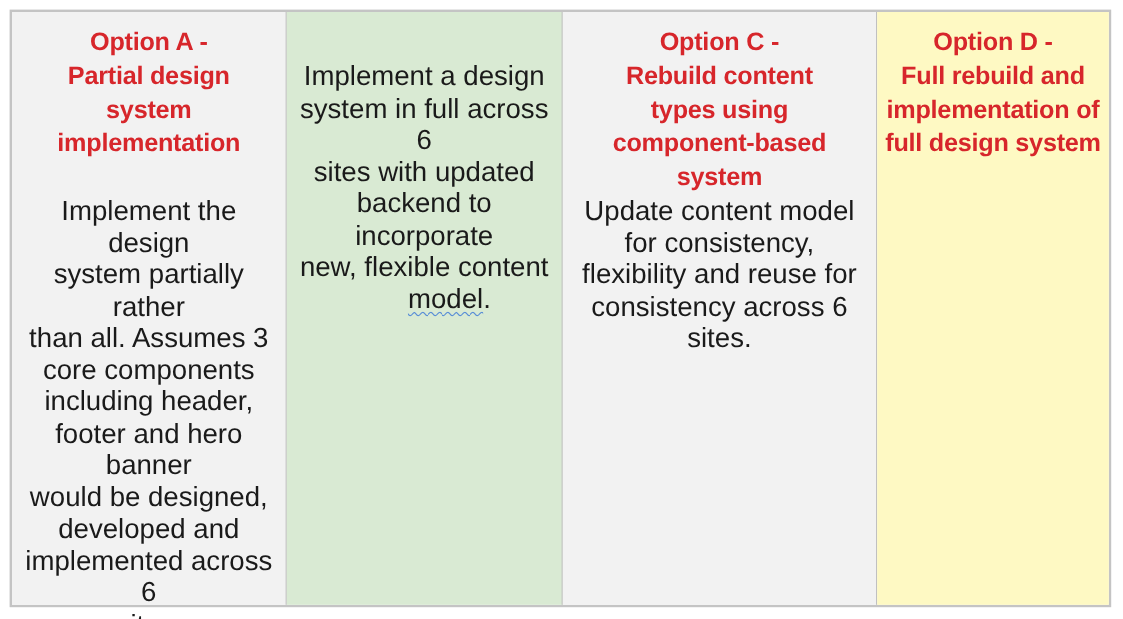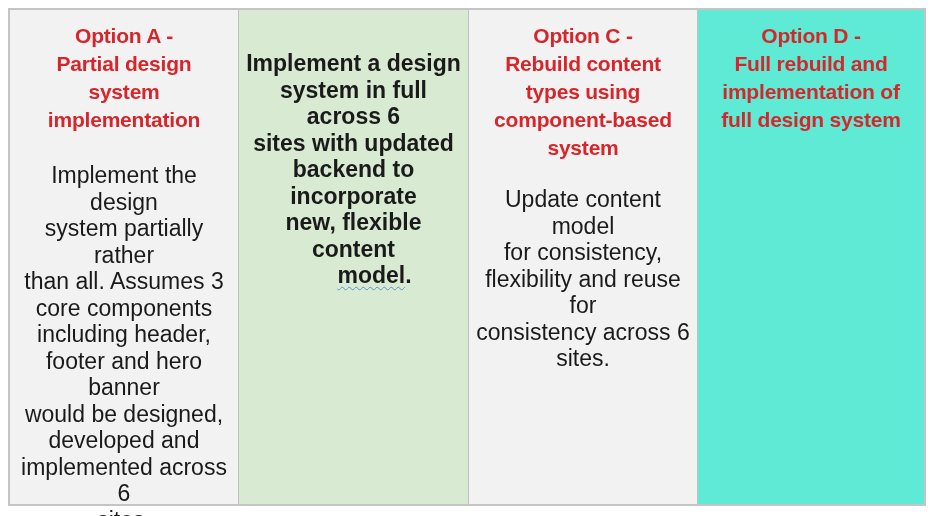--- a/index.html
+++ b/index.html
@@ -5,21 +5,21 @@
   html, body { margin:0; padding:0; background:#ffffff; }
   body { width:936px; height:516px; position:relative; overflow:hidden;
          font-family:"Liberation Sans", "DejaVu Sans", sans-serif; }
   .table { position:absolute; left:8px; top:8px; width:918px; height:498px;
            display:flex; border:2px solid #c4c4c4; box-sizing:border-box; }
   .col { box-sizing:border-box; height:100%; border-right:1.5px solid #c0c0c0;
          text-align:center; padding:12px 6px 0 6px; }
   .col:last-child { border-right:none; }
   .col.a { width:229px; }
   .col.b { width:230px; }
-  .col.c { width:229px; }
+  .col.c { width:262px; }
   .col.d { flex:1; }
   .title { color:#d7262b; font-weight:bold; font-size:21px; line-height:28px;
            white-space:pre-line; margin:0; letter-spacing:-0.2px; }
   .body { color:#1a1a1a; font-size:23px; line-height:26.5px; white-space:pre-line;
           margin:0; }
   .wavy { text-decoration: underline wavy #5b8fd6; text-decoration-thickness:1px;
           text-underline-offset:3px;margin-left:42px; }
 </style>
 </head>
 <body>
@@ -35,38 +35,38 @@
 than all.  Assumes 3
 core  components
 including header,
 footer and hero banner
 would be designed,
 developed and
 implemented across 6
 sites.</p>
   </div>
   <div class="col b" style="background:#d9ead3;">
-    <p class="body" style="margin-top:28px;font-weight:bold;"><span>Implement a design
+    <p class="body" style="margin-top:28px;"><span>Implement a design
 system in full across 6
 sites with updated
 backend to incorporate
 new, flexible content
 </span><span class="wavy">model</span><span>.</span></p>
   </div>
   <div class="col c" style="background:#f2f2f2;">
     <p class="title">Option C -
 Rebuild content
 types using
 component-based
 system</p>
-    <p class="body" style="margin-top:24px;">Update content model
+    <p class="body" style="">Update content model
 for consistency,
 flexibility and reuse for
 consistency across 6
 sites.</p>
   </div>
-  <div class="col d" style="background:#5eead4;">
+  <div class="col d" style="background:#fef9c3;">
     <p class="title">Option D -
 Full rebuild and
 implementation of
 full design system</p>
   </div>
 </div>
 
 </body></html>

